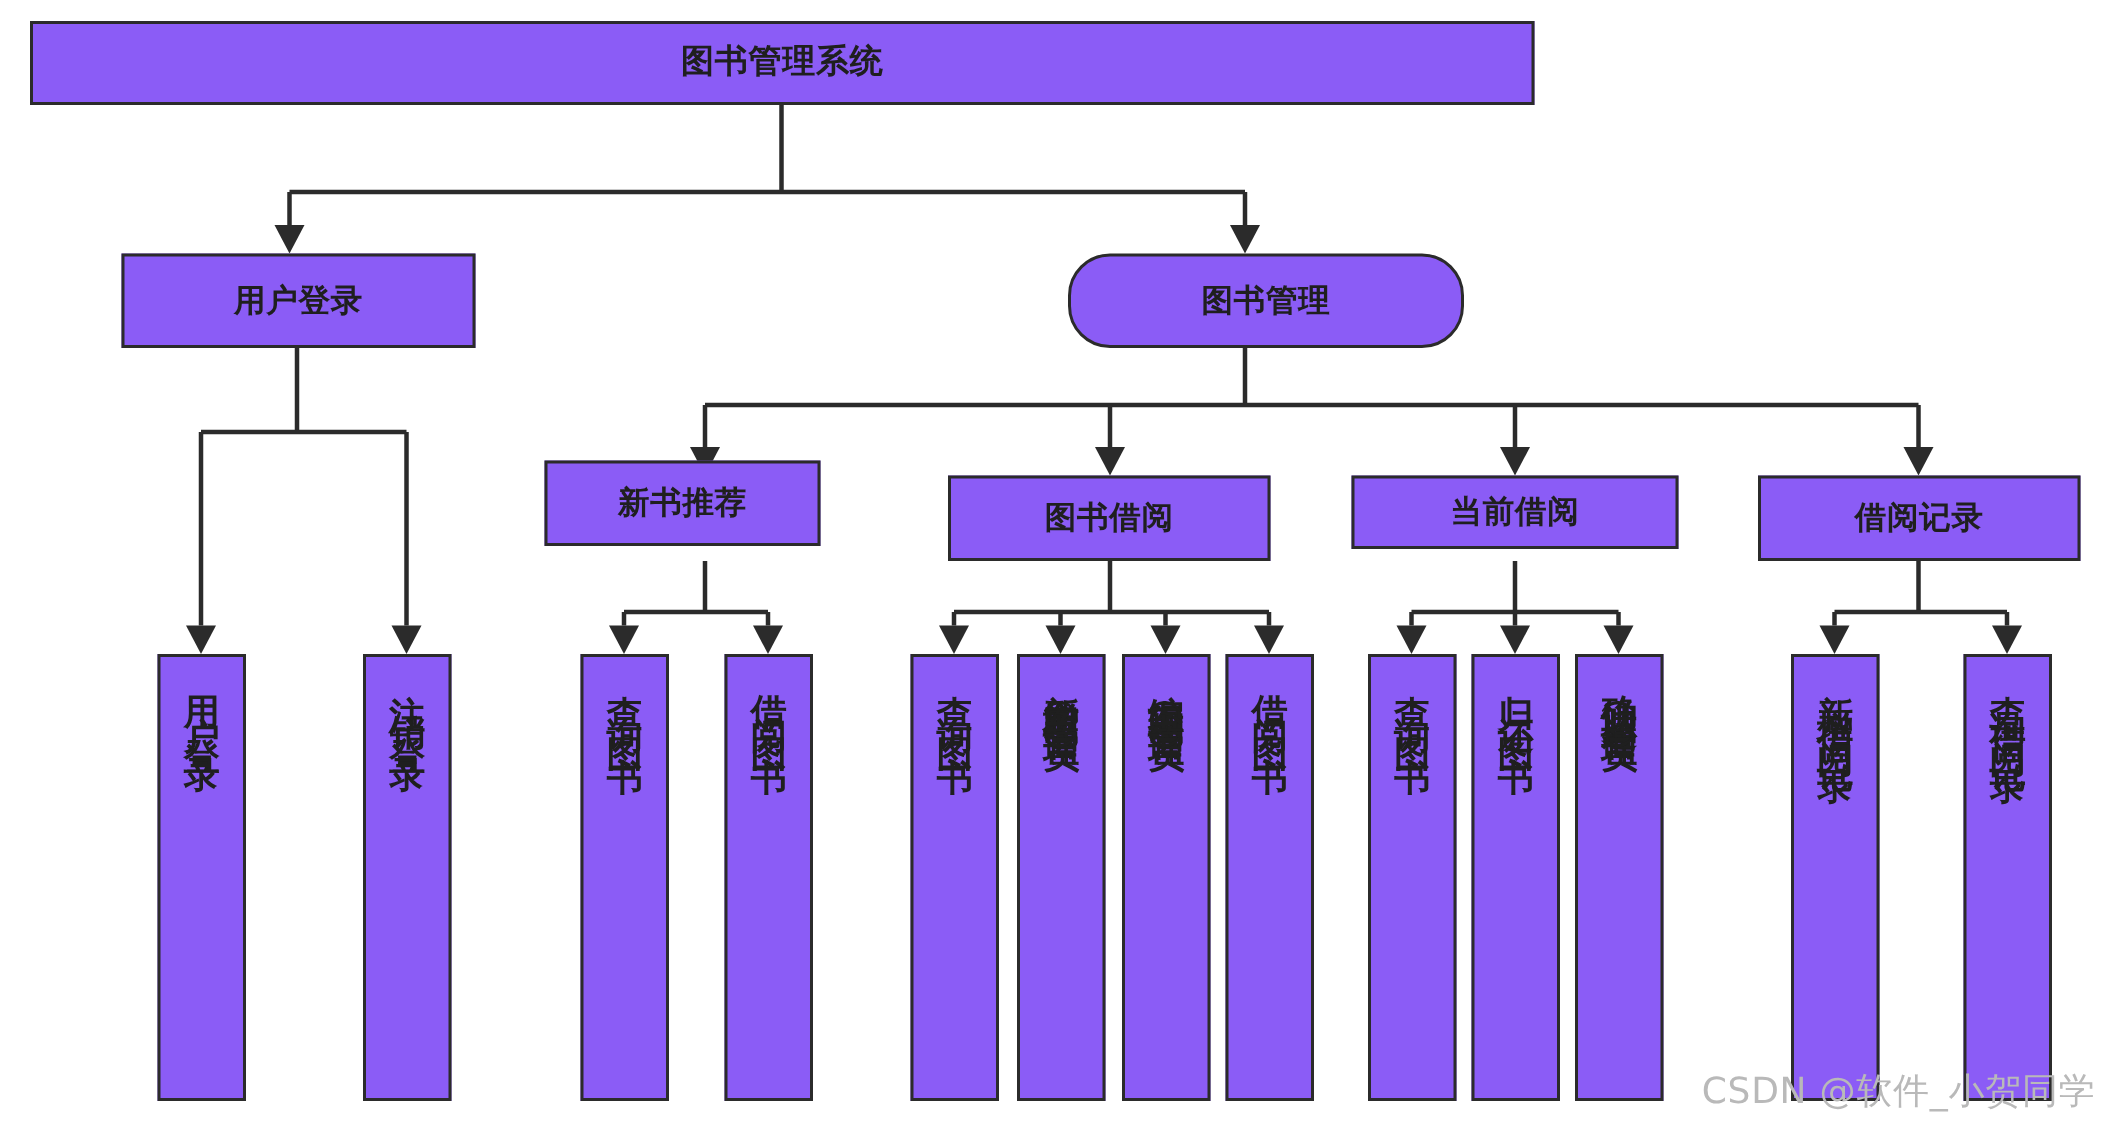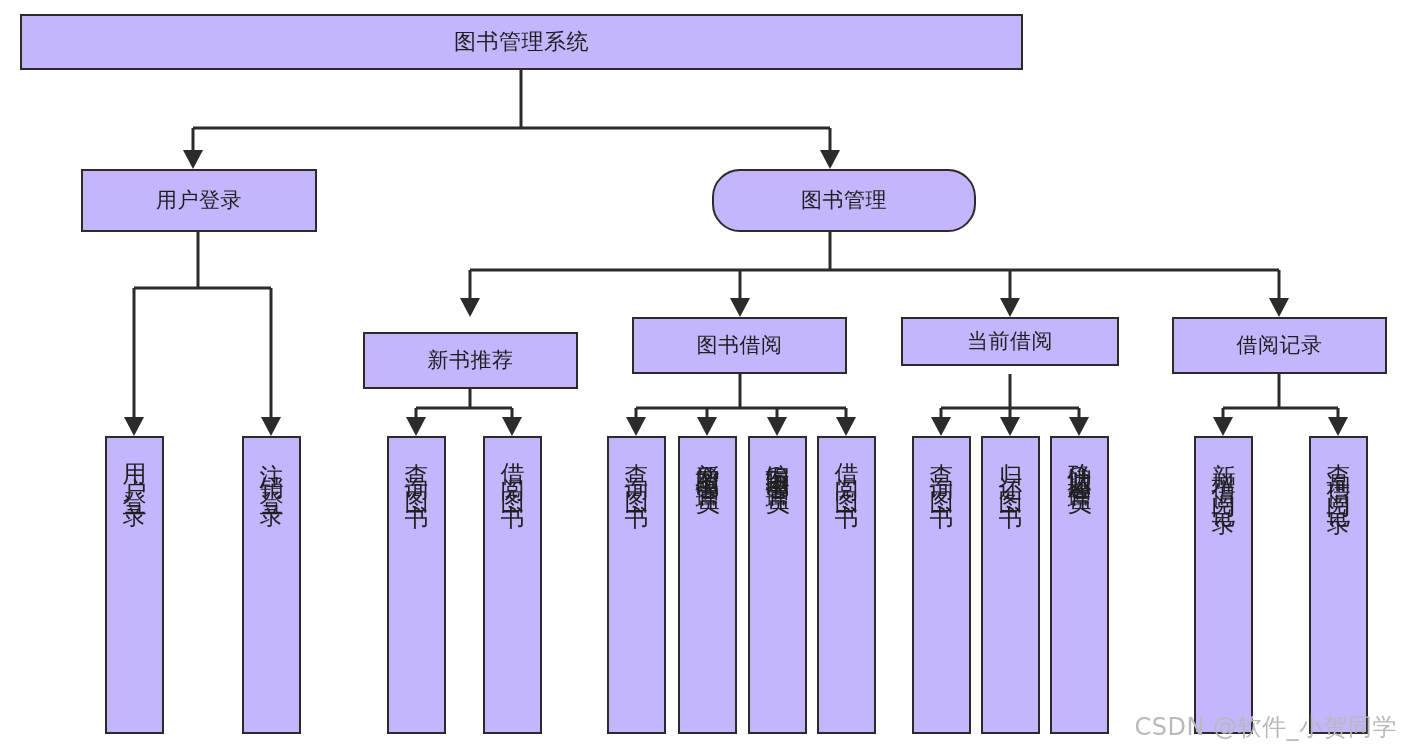--- a/index.html
+++ b/index.html
@@ -27,28 +27,29 @@
     stroke-width:3;
     fill:none;
     stroke-linecap:butt;
   }
   #wires polygon{ fill:#2b2b2b; }
 
   
   .node{
     position:absolute;
     box-sizing:border-box;
-    background:#c4b5fd;
+    background:#8b5cf6;
     border:2.5px solid #2b2b2b;
     display:flex;
     align-items:center;
     justify-content:center;
     text-align:right;
     color:#1f1f1f;
     z-index:2;
+    font-weight:bold;
   }
   .node .lbl{
     display:block;
     line-height:1.18;
     letter-spacing:0.5px;
     white-space:nowrap;
   }
   
   .node.horiz .lbl{
     font-size:21px;
@@ -157,21 +158,21 @@
     <span class="lbl">图书管理系统</span>
   </div>
 
   <div class="node horiz" style="left:81px; top:169px; width:236px; height:63px;">
     <span class="lbl">用户登录</span>
   </div>
   <div class="node horiz" style="left:712px; top:169px; width:264px; height:63px;border-radius:28px;">
     <span class="lbl">图书管理</span>
   </div>
 
-  <div class="node horiz" style="left:363px; top:332px; width:215px; height:57px;">
+  <div class="node horiz" style="left:363px; top:307px; width:184px; height:57px;">
     <span class="lbl">新书推荐</span>
   </div>
   <div class="node horiz" style="left:632px; top:317px; width:215px; height:57px;">
     <span class="lbl">图书借阅</span>
   </div>
   <div class="node horiz" style="left:901px; top:317px; width:218px; height:49px;">
     <span class="lbl">当前借阅</span>
   </div>
   <div class="node horiz" style="left:1172px; top:317px; width:215px; height:57px;">
     <span class="lbl">借阅记录</span>

